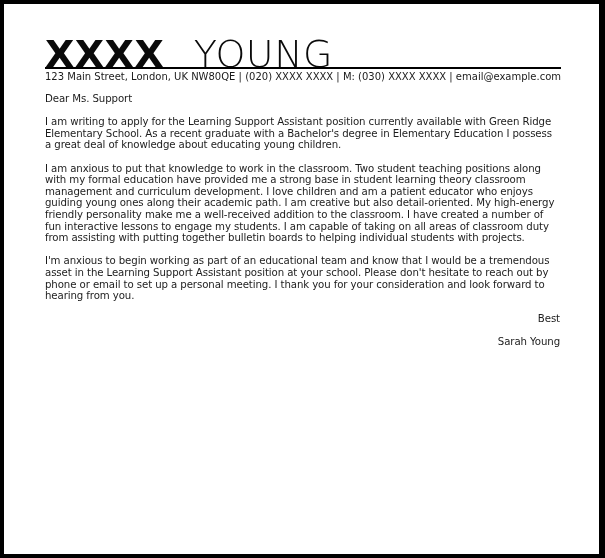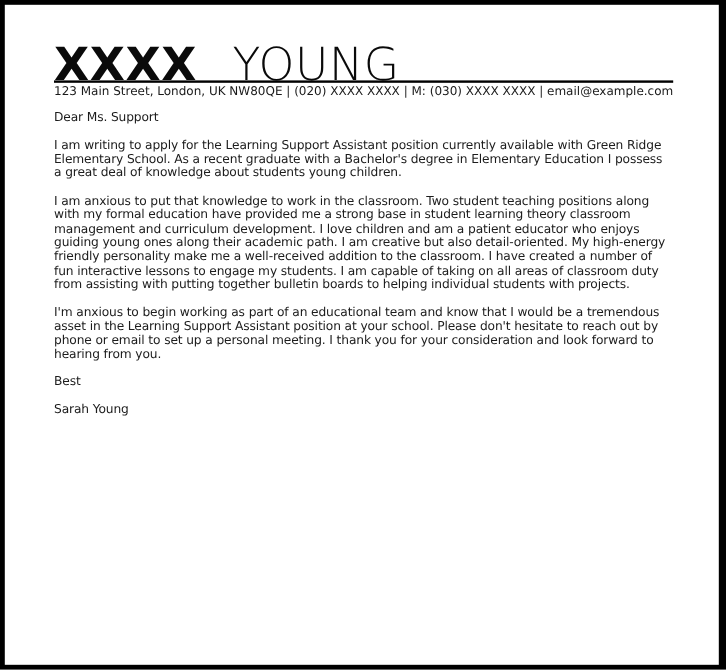--- a/index.html
+++ b/index.html
@@ -44,34 +44,34 @@
     .body {
       position: absolute;
       left: 41px; top: 89px;
       width: 515px;
       font-size: 10.2px;
       line-height: 11.6px;
       color: #1c1c1c;
       letter-spacing: -0.1px;
     }
     .body p { margin: 0 0 11.6px 0; }
-    .sig-line { margin: 0 0 11.6px 0; }
+    .sig-line { margin: 0 0 11.6px 0; text-align: right; }
   </style>
 </head>
 <body>
 
 <div class="page">
   <div class="name">
     <span class="first">XXXX</span>
     <span class="last">YOUNG</span>
   </div>
   <div class="rule"></div>
   <div class="contact">123 Main Street, London, UK NW80QE | (020) XXXX XXXX | M: (030) XXXX XXXX | email@example.com</div>
 
   <div class="body">
     <p>Dear Ms. Support</p>
-    <p>I am writing to apply for the Learning Support Assistant position currently available with Green Ridge Elementary School. As a recent graduate with a Bachelor's degree in Elementary Education I possess a great deal of knowledge about students young children.</p>
+    <p>I am writing to apply for the Learning Support Assistant position currently available with Green Ridge Elementary School. As a recent graduate with a Bachelor's degree in Elementary Education I possess a great deal of knowledge about educating young children.</p>
     <p>I am anxious to put that knowledge to work in the classroom. Two student teaching positions along with my formal education have provided me a strong base in student learning theory classroom management and curriculum development. I love children and am a patient educator who enjoys guiding young ones along their academic path. I am creative but also detail-oriented. My high-energy friendly personality make me a well-received addition to the classroom. I have created a number of fun interactive lessons to engage my students. I am capable of taking on all areas of classroom duty from assisting with putting together bulletin boards to helping individual students with projects.</p>
     <p>I'm anxious to begin working as part of an educational team and know that I would be a tremendous asset in the Learning Support Assistant position at your school. Please don't hesitate to reach out by phone or email to set up a personal meeting. I thank you for your consideration and look forward to hearing from you.</p>
     <p class="sig-line">Best</p>
     <p class="sig-line">Sarah Young</p>
   </div>
 </div>
 
 </body></html>

